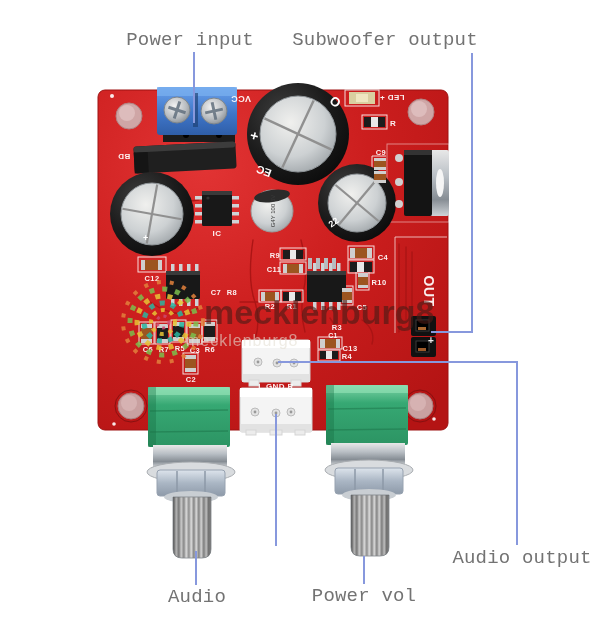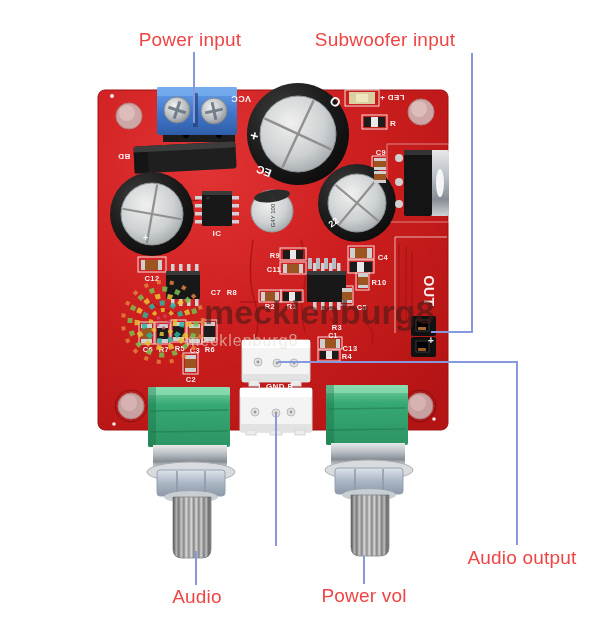--- a/index.html
+++ b/index.html
@@ -1,20 +1,20 @@
 <!DOCTYPE html>
 <html><head>
 <meta charset="utf-8">
 <style>
   html,body{margin:0;padding:0;background:#ffffff;}
   .stage{position:relative;width:614px;height:640px;background:#ffffff;overflow:hidden;
          font-family:"Liberation Sans", sans-serif;}
   .stage svg{position:absolute;left:0;top:0;}
-  .ann-label{position:absolute;transform:translateX(-50%);font-size:19px;color:#ef4444;
-             white-space:nowrap;letter-spacing:.2px;}
+  .ann-label{position:absolute;transform:translateX(-50%);font-size:19px;color:#737373;
+             white-space:nowrap;letter-spacing:.2px;font-family:Liberation Mono, monospace;}
   .ann-line{position:absolute;background:#8798dd;}
   svg text{font-family:"Liberation Sans", sans-serif;}
   .silk{fill:#ffffff;opacity:.93;font-weight:bold;text-anchor:middle;letter-spacing:.4px;}
 </style>
 </head>
 <body>
 
 <div class="stage">
 
 <svg width="614" height="640" viewBox="0 0 614 640">
@@ -385,21 +385,21 @@
     </g>
     <text x="204" y="324" font-size="34" font-weight="600" fill="rgba(75,28,22,0.62)">mecklenburg8</text>
     <text x="186" y="346" font-size="16" letter-spacing="1" fill="rgba(228,224,212,0.6)">mecklenburg8</text>
   </g>
 
   <use href="#pot" x="148" y="387"></use>
   <use href="#pot" x="326" y="385"></use>
 </svg>
 
 <div class="ann-label" style="left:190px;top:29px">Power input</div>
-<div class="ann-label" style="left:385px;top:29px">Subwoofer input</div>
+<div class="ann-label" style="left:385px;top:29px">Subwoofer output</div>
 <div class="ann-label" style="left:197px;top:586px">Audio</div>
 <div class="ann-label" style="left:364px;top:585px">Power vol</div>
 <div class="ann-label" style="left:522px;top:547px">Audio output</div>
 
 <div class="ann-line" style="left:193px;top:52px;width:2px;height:71px"></div>
 <div class="ann-line" style="left:471px;top:53px;width:2px;height:280px"></div>
 <div class="ann-line" style="left:431px;top:331px;width:42px;height:2px"></div>
 <div class="ann-line" style="left:278px;top:361px;width:240px;height:2px"></div>
 <div class="ann-line" style="left:516px;top:361px;width:2px;height:184px"></div>
 <div class="ann-line" style="left:275px;top:414px;width:2px;height:132px"></div>

